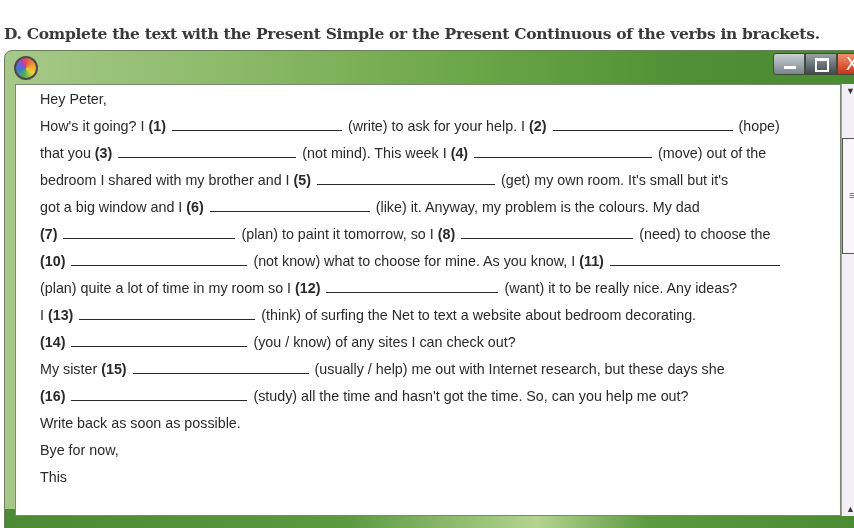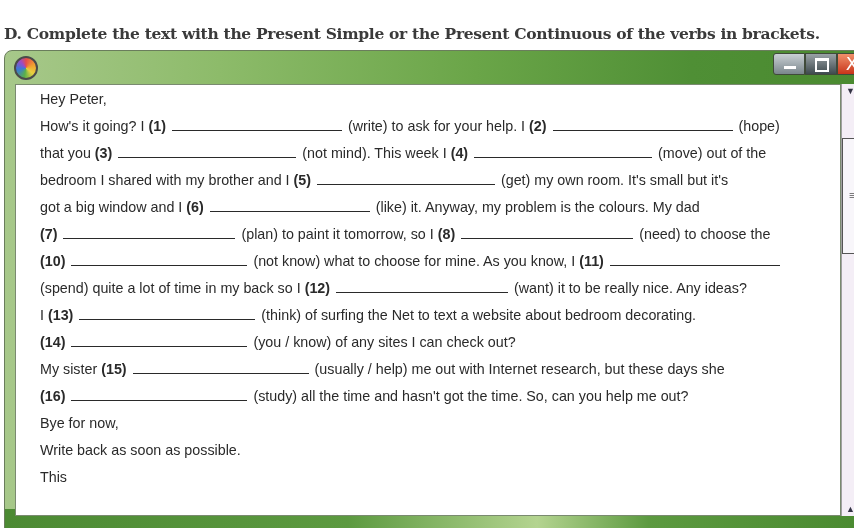--- a/index.html
+++ b/index.html
@@ -39,27 +39,27 @@
 
   <div class="content">
     <div class="text" id="letter">
       <div class="line">Hey Peter,</div>
     <div class="line"><span>How's it going? I </span><b>(1)</b> <span class="blank" style="width: 170px;"></span> <span>(write) to ask for your help. I </span><b>(2)</b> <span class="blank" style="width: 180px;"></span> <span>(hope)</span></div>
         <div class="line"><span>that you </span><b>(3)</b> <span class="blank" style="width: 178px;"></span> <span>(not mind). This week I </span><b>(4)</b> <span class="blank" style="width: 178px;"></span> <span>(move) out of the</span></div>
         <div class="line"><span>bedroom I shared with my brother and I </span><b>(5)</b> <span class="blank" style="width: 178px;"></span> <span>(get) my own room. It's small but it's</span></div>
         <div class="line"><span>got a big window and I </span><b>(6)</b> <span class="blank" style="width: 160px;"></span> <span>(like) it. Anyway, my problem is the colours. My dad</span></div>
         <div class="line"><b>(7)</b> <span class="blank" style="width: 172px;"></span> <span>(plan) to paint it tomorrow, so I </span><b>(8)</b> <span class="blank" style="width: 172px;"></span> <span>(need) to choose the</span></div>
         <div class="line"><b>(10)</b> <span class="blank" style="width: 176px;"></span> <span>(not know) what to choose for mine. As you know, I </span><b>(11)</b> <span class="blank" style="width: 170px;"></span> </div>
-        <div class="line"><span>(spend) quite a lot of time in my back so I </span><b>(12)</b> <span class="blank" style="width: 172px;"></span> <span>(want) it to be really nice. Any ideas?</span></div>
+        <div class="line"><span>(plan) quite a lot of time in my room so I </span><b>(12)</b> <span class="blank" style="width: 172px;"></span> <span>(want) it to be really nice. Any ideas?</span></div>
         <div class="line"><span>I </span><b>(13)</b> <span class="blank" style="width: 176px;"></span> <span>(think) of surfing the Net to text a website about bedroom decorating.</span></div>
         <div class="line"><b>(14)</b> <span class="blank" style="width: 176px;"></span> <span>(you / know) of any sites I can check out?</span></div>
         <div class="line"><span>My sister </span><b>(15)</b> <span class="blank" style="width: 176px;"></span> <span>(usually / help) me out with Internet research, but these days she</span></div>
         <div class="line"><b>(16)</b> <span class="blank" style="width: 176px;"></span> <span>(study) all the time and hasn't got the time. So, can you help me out?</span></div>
+        <div class="line">Write back as soon as possible.</div>
         <div class="line">Bye for now,</div>
-        <div class="line">Write back as soon as possible.</div>
         <div class="line">This</div>
       </div>
   </div>
 
   <div class="scrollbar">
     <span class="scroll-down">▼</span>
     <div class="scroll-thumb">
       <span class="scroll-grip">≡</span>
     </div>
     <span class="scroll-up">▲</span>

